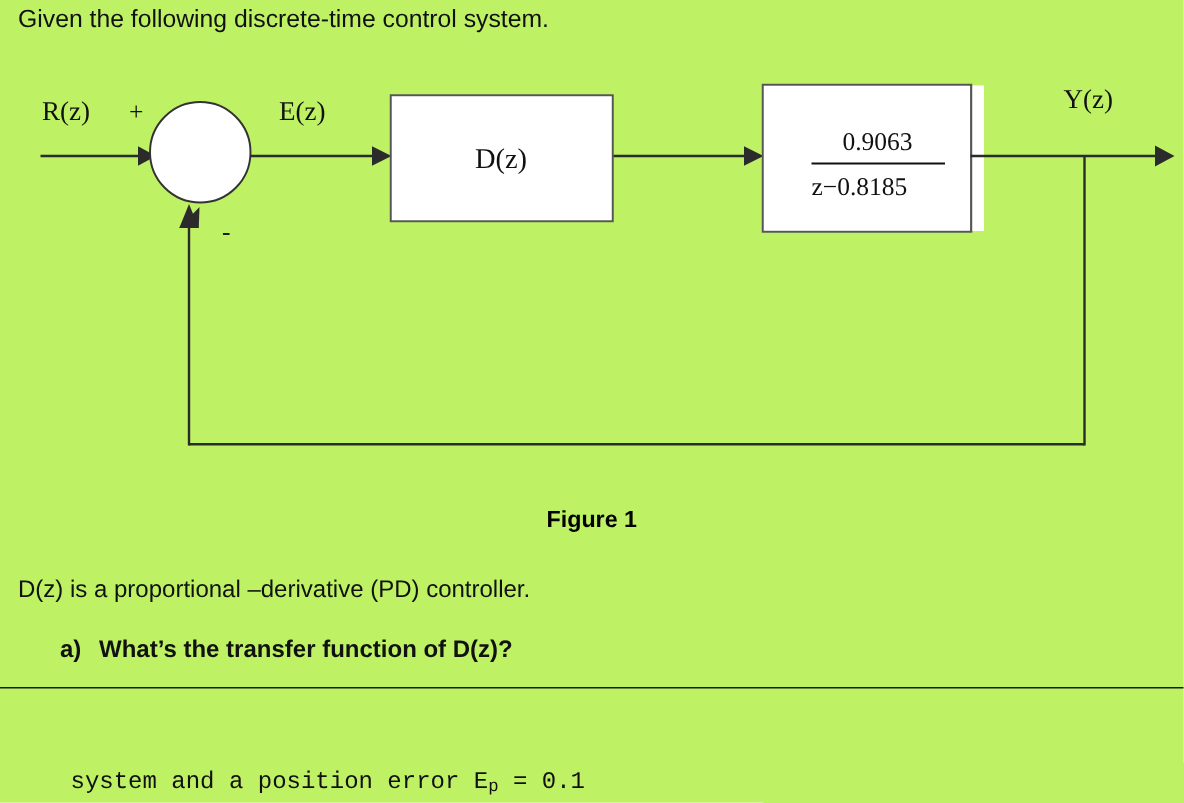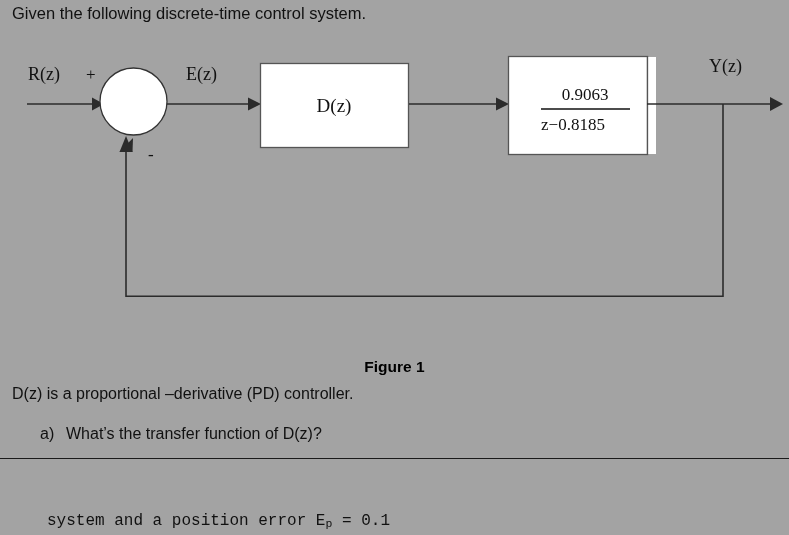--- a/index.html
+++ b/index.html
@@ -11,21 +11,21 @@
     width: 789px;
     height: 535px;
     position: relative;
     overflow: hidden;
     font-family: "Liberation Sans", sans-serif;
     color: #000000;
   }
   .page {
     position: absolute;
     inset: 0;
-    background: #a3a3a3;
+    background: #bef264;
   }
 
   
   .prompt-text {
     position: absolute;
     left: 12px;
     top: 3px;
     font-size: 16.5px;
     line-height: 20px;
     color: #111111;
@@ -33,35 +33,35 @@
   }
   .figure-caption {
     position: absolute;
     left: 0;
     right: 0;
     top: 338px;
     text-align: center;
     font-size: 15.5px;
     font-weight: bold;
     color: #000000;
-    margin-top: 20px;
   }
   .controller-note {
     position: absolute;
     left: 12px;
     top: 385px;
     font-size: 16px;
     color: #111111;
     white-space: nowrap;
   }
   .q-item {
     position: absolute;
     font-size: 16px;
     color: #111111;
     line-height: 22px;
+    font-weight: bold;
   }
   .q-a {
     left: 40px;
     top: 423px;
     white-space: nowrap;
   }
   .q-b {
     left: 14px;
     top: 470px;
     width: 760px;

